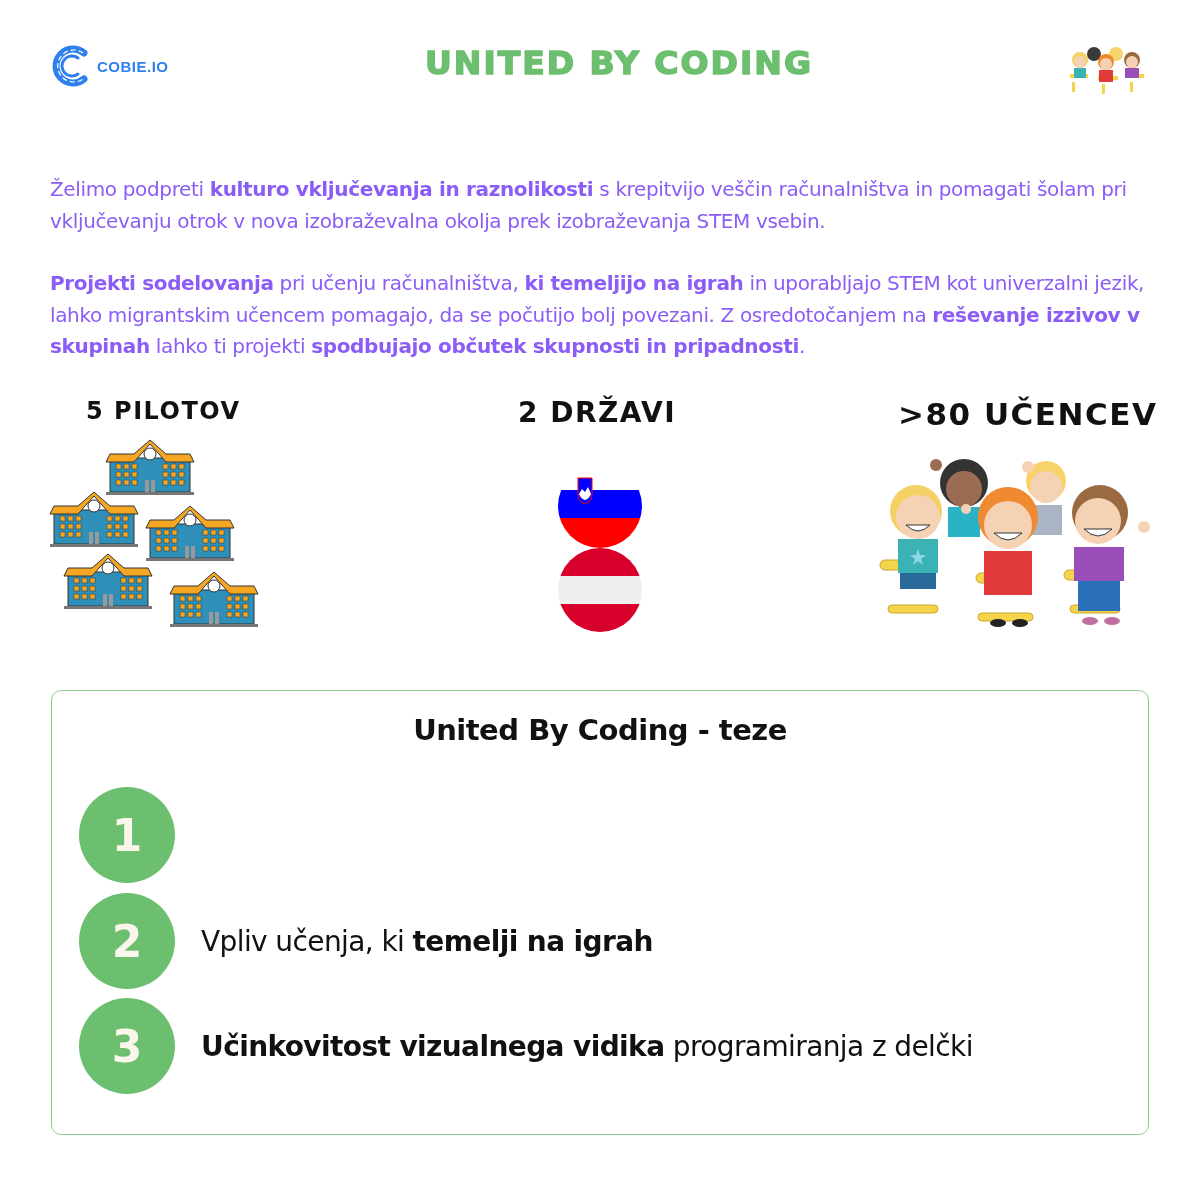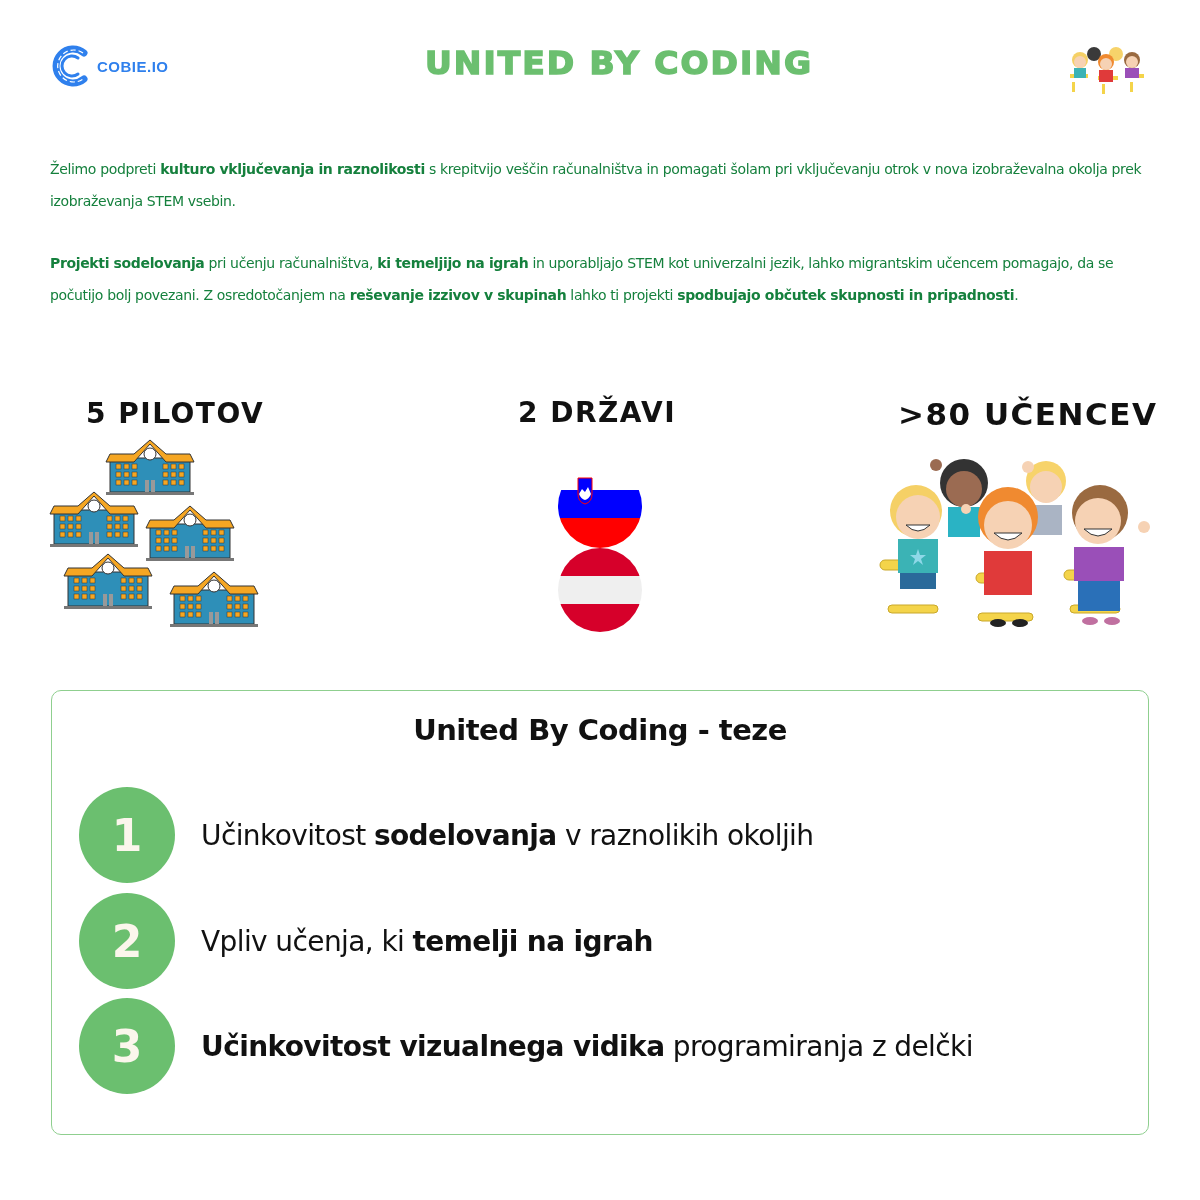--- a/index.html
+++ b/index.html
@@ -10,27 +10,27 @@
   .logo-text { font-family: "Liberation Sans", sans-serif; font-weight: 700; font-size: 15px; color: #2f80ed; letter-spacing: 0.5px; }
 
   .title { position: absolute; left: 0; width: 1238px; top: 44px; text-align: center;
            font-family: "DejaVu Sans", sans-serif; font-weight: 900; font-size: 33px; color: #6bbf6f;
            letter-spacing: 2px; transform: scaleY(0.95); }
   .title span { font-weight: bold; -webkit-text-stroke: 1.5px #6bbf6f; }
 
   .kids-small { position: absolute; left: 1066px; top: 40px; }
 
   .para { position: absolute; left: 50px; width: 1110px; font-family: "DejaVu Sans", sans-serif;
-          font-size: 14px; line-height: 31.5px; color: #15803d; letter-spacing: -0.35px; }
+          font-size: 20px; line-height: 31.5px; color: #8b5cf6; letter-spacing: -0.35px; margin-top: 20px; }
   .para b { font-weight: bold; }
   .p1 { top: 154px; }
   .p2 { top: 248px; }
 
   .stat-label { position: absolute; font-family: "DejaVu Sans", sans-serif; font-weight: bold; color: #111; letter-spacing: 1.5px; }
-  .stat1 { left: 86px; top: 397px; font-size: 28px; }
+  .stat1 { left: 86px; top: 397px; font-size: 24px; }
   .stat2 { left: 518px; top: 396px; font-size: 28px; }
   .stat3 { left: 898px; top: 396px; font-size: 31px; }
 
   .schools { position: absolute; left: 48px; top: 436px; }
   .flags { position: absolute; left: 556px; top: 462px; }
   .kids-big { position: absolute; left: 878px; top: 455px; }
 
   .card { position: absolute; left: 51px; top: 690px; width: 1098px; height: 445px;
           border: 1.5px solid #8fcf8f; border-radius: 10px; background: #fff; }
   .card-title { position: absolute; top: 22px; left: 0; width: 100%; text-align: center;
@@ -203,21 +203,20 @@
     <circle cx="266" cy="72" r="6" fill="#f6d2b4"></circle>
       <circle cx="88" cy="54" r="5" fill="#f6d2b4"></circle>
   </svg>
 </div>
 
 <div class="card">
   <div class="card-title">United By Coding - teze</div>
 
   <div class="item i1">
     <div class="num">1</div>
-    <div class="item-text"><span>Učinkovitost </span><b>sodelovanja</b><span> v raznolikih okoljih</span></div>
   </div>
 
   <div class="item i2">
     <div class="num">2</div>
     <div class="item-text"><span>Vpliv učenja, ki </span><b>temelji na igrah</b><span></span></div>
   </div>
 
   <div class="item i3">
     <div class="num">3</div>
     <div class="item-text"><span></span><b>Učinkovitost vizualnega vidika</b><span> programiranja z delčki</span></div>

